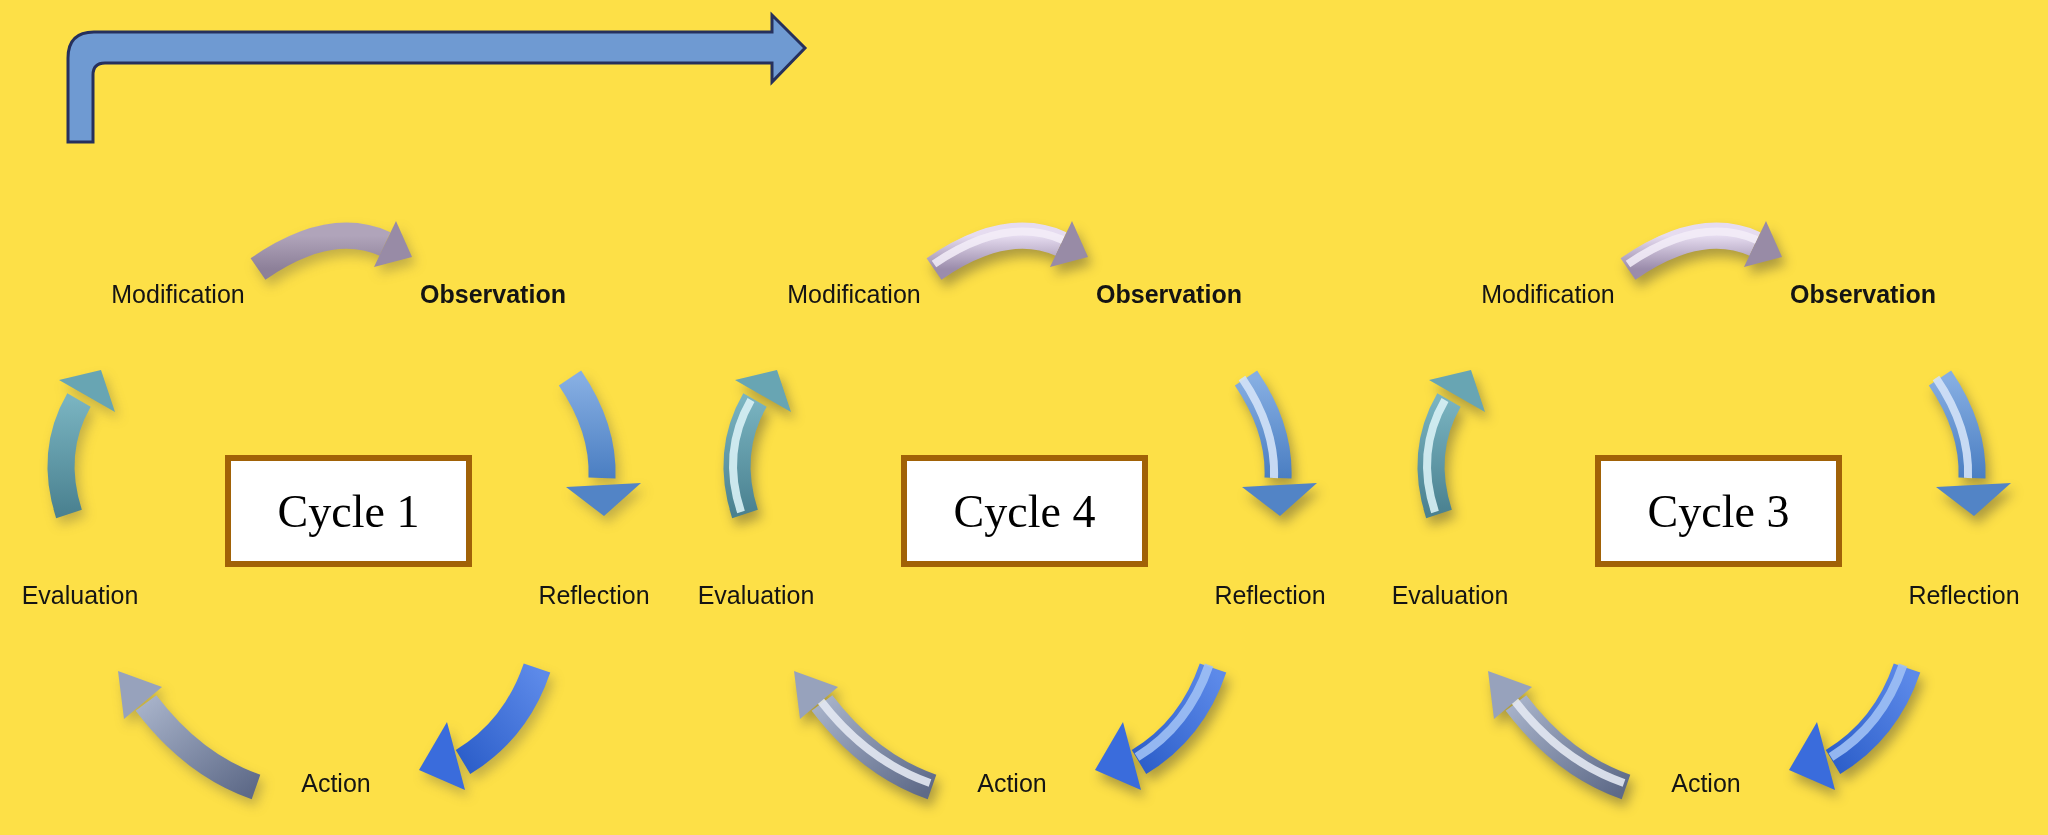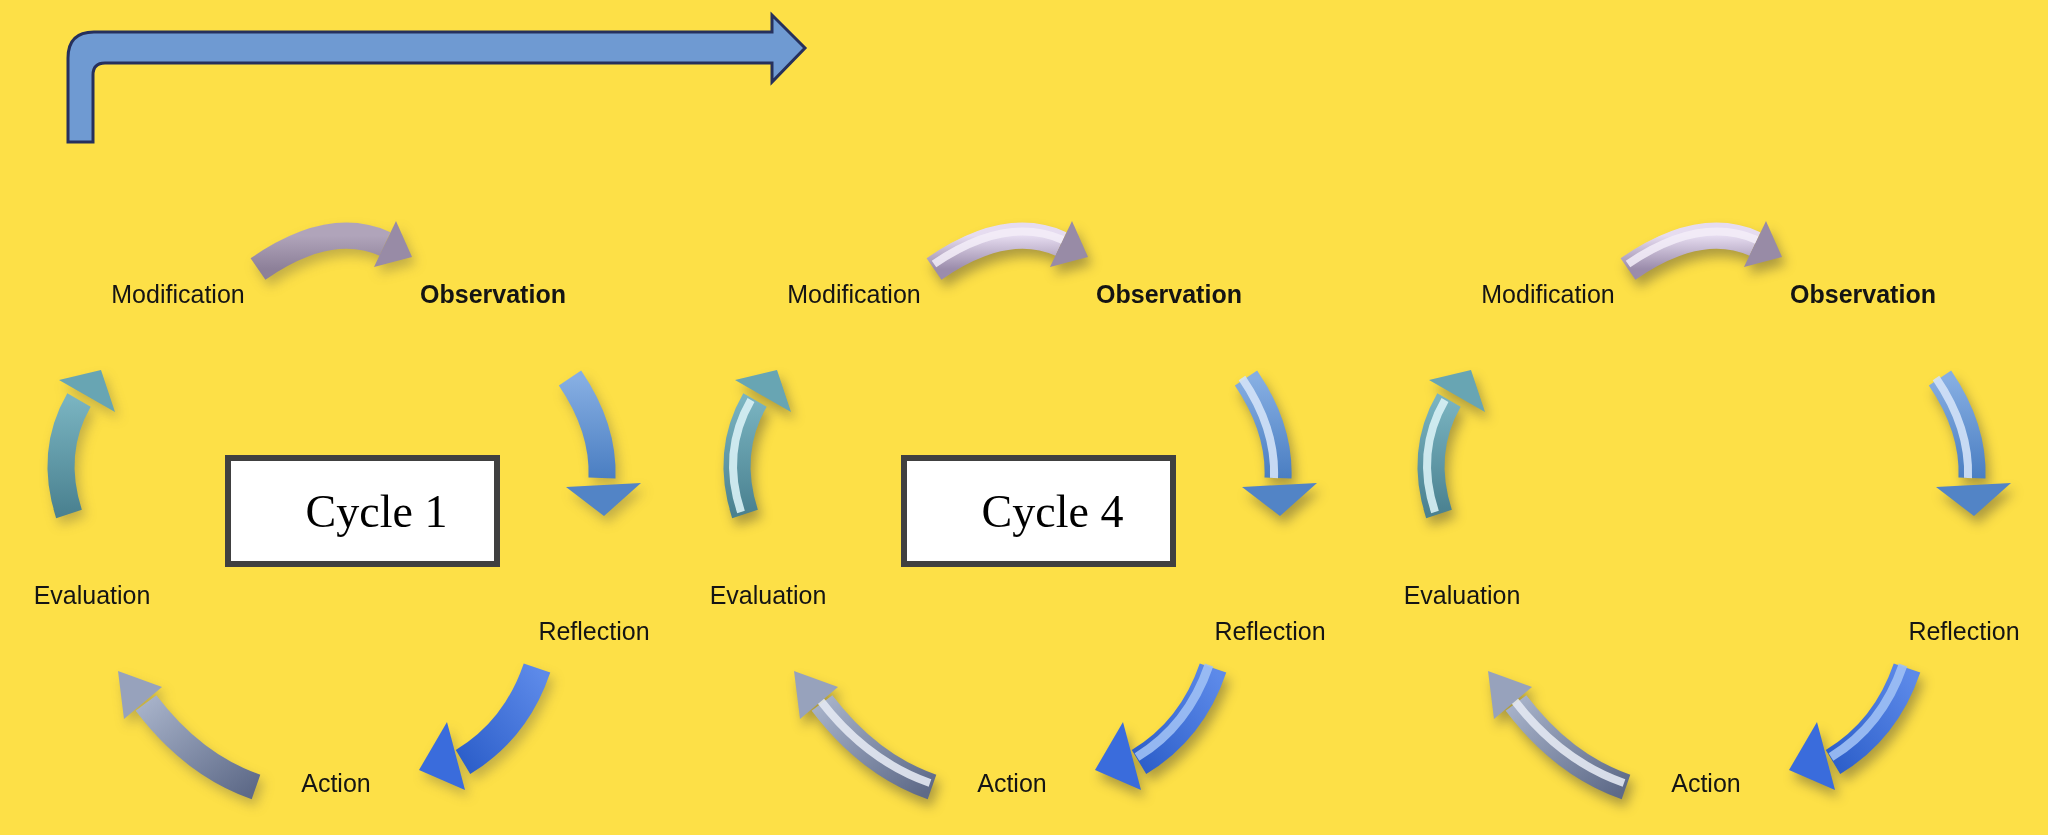--- a/index.html
+++ b/index.html
@@ -14,28 +14,28 @@
   .cycle-1{left:0px;}
   .cycle-2{left:676px;}
   .cycle-3{left:1370px;}
   
   .stage-label{
     position:absolute;width:160px;text-align:center;
     font-size:25px;line-height:1.1;color:#141414;font-weight:400;
   }
   .pos-modification{left:98px;top:146px;}
   .pos-observation{left:413px;top:146px;font-weight:bold;}
-  .pos-evaluation{left:0px;top:447px;padding-left:12px;}
-  .pos-reflection{left:514px;top:447px;margin-top:36px;}
+  .pos-evaluation{left:0px;top:447px;}
+  .pos-reflection{left:514px;top:447px;}
   .pos-action{left:256px;top:635px;}
   
   .cycle-box{
     position:absolute;left:225px;top:320px;width:235px;height:100px;
-    border:6px solid #404040;background:#fff;
-    display:flex;align-items:center;justify-content:center;padding-left:28px;
+    border:6px solid #a16207;background:#fff;
+    display:flex;align-items:center;justify-content:center;
   }
   .cycle-title{font-family:"Liberation Serif",serif;font-size:46px;color:#000;white-space:nowrap;}
   
   .arrow{position:absolute;overflow:visible;}
   .arrow path{fill:none;}
   .cycle.flat  .arrow{filter:drop-shadow(4px 7px 6px rgba(50,50,70,.28));}
   .cycle.glossy .arrow{filter:drop-shadow(4px 8px 6px rgba(30,30,50,.35));}
   .flat .glossyOnly{display:none;}
   .glossy .flatOnly{display:none;}
   .flat .hl{display:none;}
@@ -188,15 +188,18 @@
       <path d="M 126 8 Q 105 70 52 102" stroke="url(#gbright)" stroke-width="28"></path>
       <path class="hl" d="M 122 5 Q 101 66 50 97" stroke="#9fc0f4" stroke-width="9" opacity="0.9"></path>
       <polygon points="8,110 36,62 54,130" fill="#3a6cdc"></polygon>
     </svg>
     <svg class="arrow a-slate" viewBox="0 0 155 145">
       <path d="M 148 124 Q 85 102 38 40" stroke="url(#gslate)" stroke-width="26"></path>
       <path class="hl" d="M 146 120 Q 83 98 36 37" stroke="#e3e8f2" stroke-width="8" opacity="0.9"></path>
       <polygon points="10,8 54,24 16,56" fill="#97a2bc"></polygon>
     </svg>
 
+    <div class="cycle-box">
+      <span class="cycle-title">Cycle 3</span>
+    </div>
   </section>
 
 </div>
 
 </body></html>

